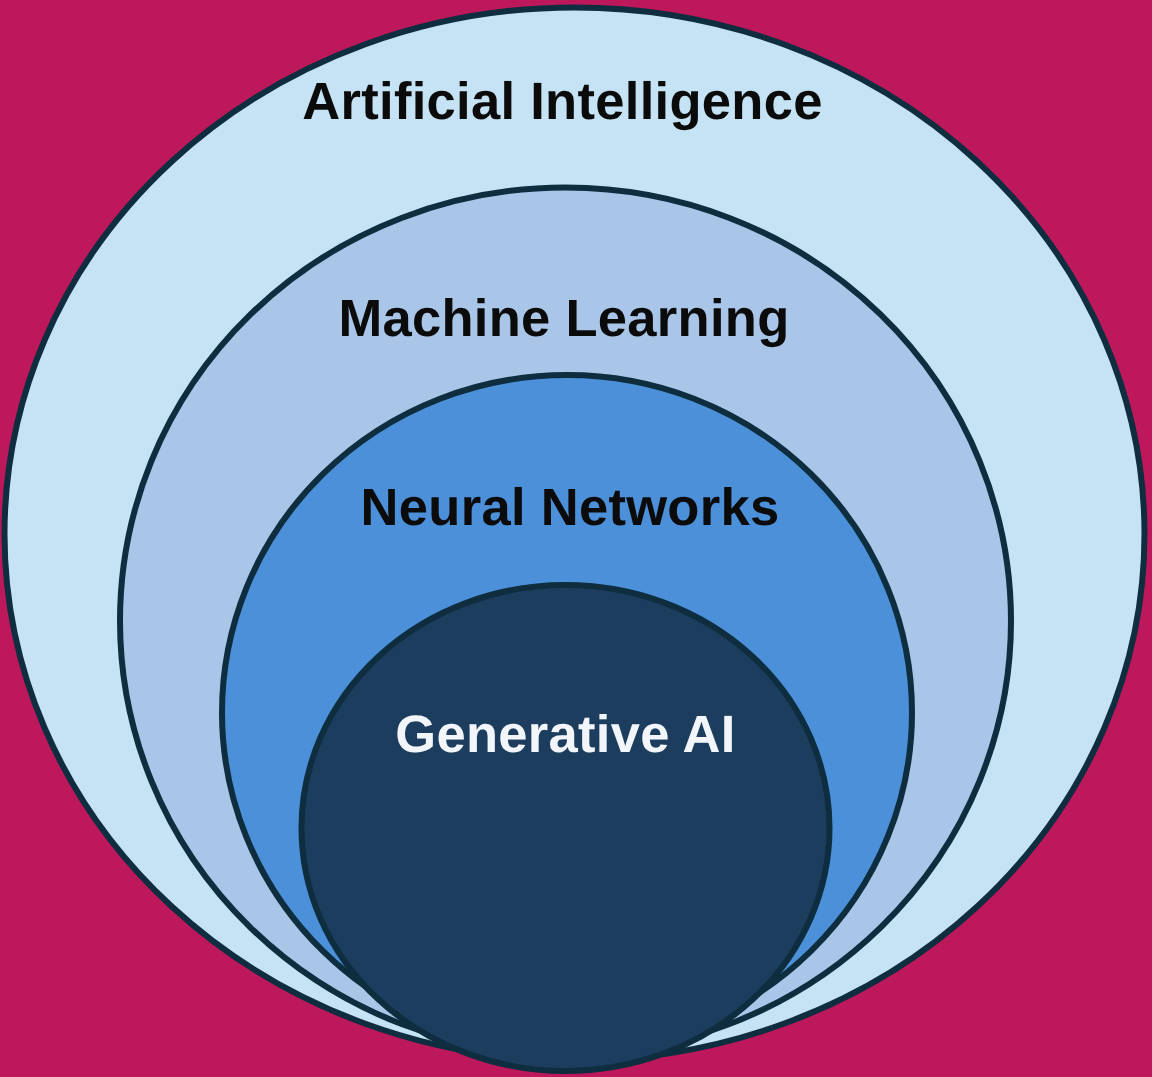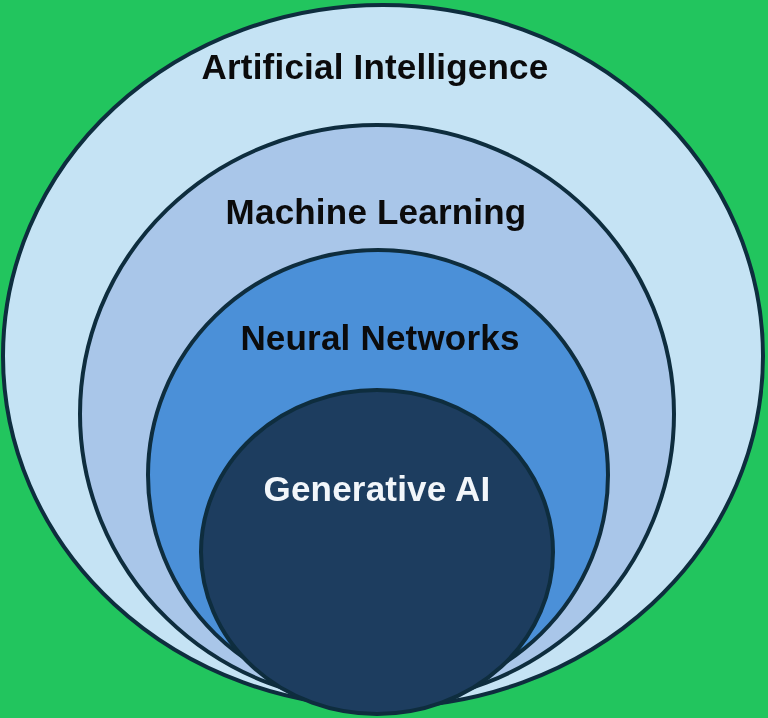--- a/index.html
+++ b/index.html
@@ -28,21 +28,21 @@
     text-anchor: middle;
     letter-spacing: 0.2px;
   }
   .layer-ellipse {
     stroke-width: 4;
   }
 </style>
 </head>
 <body style="background: rgb(0, 0, 0);">
 
-<div class="diagram-stage" style="background: #22c55e;">
+<div class="diagram-stage" style="background: #be185d;">
   <svg viewBox="0 0 768 718" xmlns="http://www.w3.org/2000/svg">
 
     <ellipse class="layer-ellipse" cx="383" cy="356" rx="380" ry="351" fill="#c5e3f4" stroke="#0e2d3e"></ellipse>
 
     <ellipse class="layer-ellipse" cx="377" cy="414" rx="297" ry="289" fill="#a9c6e9" stroke="#0e2d3e"></ellipse>
 
     <ellipse class="layer-ellipse" cx="378" cy="475" rx="230" ry="225" fill="#4b90d8" stroke="#0e2d3e"></ellipse>
 
     <ellipse class="layer-ellipse" cx="377" cy="552" rx="176" ry="162" fill="#1d3d5f" stroke="#0e2d3e"></ellipse>
 

